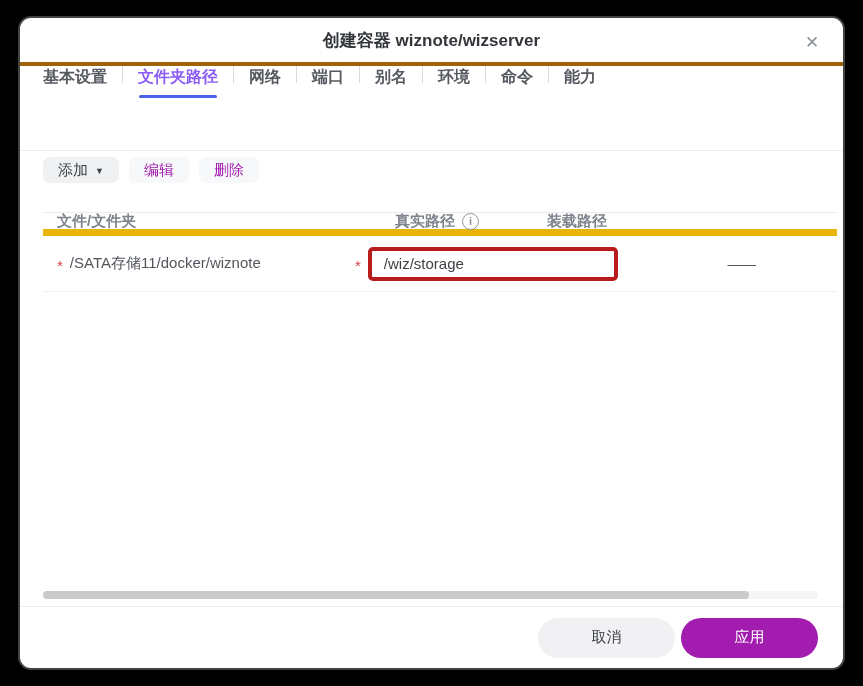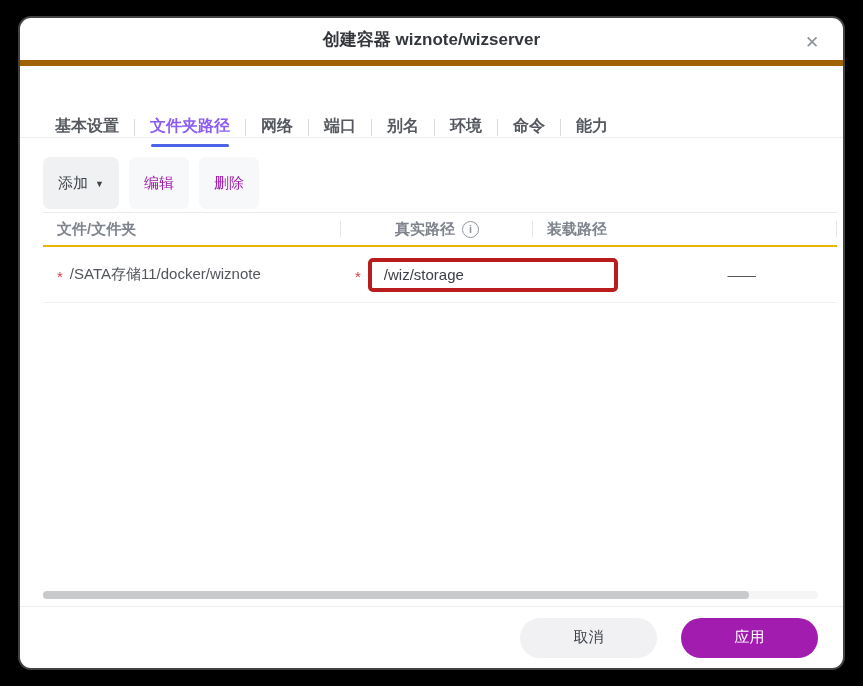--- a/index.html
+++ b/index.html
@@ -14,36 +14,36 @@
     position: absolute;
     left: 20px; top: 18px;
     width: 823px; height: 650px;
     background: #fff;
     border-radius: 11px;
     box-shadow: 0 0 0 2px rgba(120,120,120,.55), 0 4px 18px rgba(0,0,0,.6);
   }
   
   .titlebar {
     position: absolute; top: 0; left: 0; right: 0; height: 48px;
-    border-bottom: 6px solid #a16207;
+    border-bottom: 4px solid #a16207;
     display: flex; align-items: center; justify-content: center;
   }
   .title {
     font-size: 17px; font-weight: 700; color: #33363b;
   }
   .close-btn {
     position: absolute; right: 14px; top: 0; height: 48px; width: 34px;
     display: flex; align-items: center; justify-content: center;
     font-size: 17px; color: #8e939b; cursor: pointer;
   }
   
   .tabbar {
-    position: absolute; top: 49px; left: 0; right: 0; height: 71px;
-    display: flex; align-items: flex-end;
-    padding-left: 35px;
+    position: absolute; top: 49px; left: 0; right: 0; height: 84px;
+    display: flex; align-items: flex-start;
+    padding-left: 23px;
     border-bottom: 1px solid #ededf0;
   }
   .tab {
     position: relative;
     font-size: 16px; font-weight: 700; color: #55595f;
     cursor: pointer; white-space: nowrap;
   }
   .tab.active { color: #8b5cf6; }
   .tab.active .tab-underline {
     position: absolute; left: 1px; right: 1px; bottom: -10px; height: 3px;
@@ -52,38 +52,38 @@
   .tab-sep {
     width: 1px; height: 17px; background: #d8dade; margin: 0 15px;
     transform: translateY(-1px);
   }
   
   .toolbar {
     position: absolute; top: 139px; left: 23px;
     display: flex; gap: 10px;
   }
   .tbtn {
-    height: 52px; padding: 0 15px;
+    height: 26px; padding: 0 15px;
     border: none; border-radius: 7px;
     font-family: inherit; font-size: 15px;
     display: inline-flex; align-items: center; gap: 7px;
     cursor: pointer;
     justify-content: space-between;
   }
   .tbtn.primary-tool { background: #f0f1f3; color: #3d4148; }
   .tbtn.disabled { background: #f7f8fa; color: #a21caf; cursor: default; }
   .caret { font-size: 9px; color: #3d4148; transform: translateY(1px); }
   
   .table {
     position: absolute; top: 194px; left: 23px; right: 6px;
   }
   .thead {
-    display: flex; align-items: flex-start; height: 35px;
+    display: flex; align-items: flex-start; height: 24px;
     border-top: 1px solid #e9ebee;
-    border-bottom: 2px solid #eab308;
+    border-bottom: 7px solid #eab308;
   }
   .th {
     position: relative; height: 100%;
     display: flex; align-items: center;
     font-size: 15px; font-weight: 600; color: #7e838c;
     padding-left: 14px;
   }
   .th::after {
     content: ""; position: absolute; right: 0; top: 8px; bottom: 8px;
     width: 1px; background: #e4e6e9;
@@ -123,21 +123,21 @@
   }
   .hscroll-thumb {
     width: 706px; height: 8px; background: #c9cacc; border-radius: 4px;
     cursor: pointer;
   }
   
   .footer {
     position: absolute; left: 0; right: 0; bottom: 0; height: 62px;
     border-top: 1px solid #ededf0;
     display: flex; align-items: center; justify-content: flex-end;
-    gap: 24px; padding-right: 25px;
+    gap: 6px; padding-right: 25px;
     border-radius: 0 0 11px 11px;
   }
   .fbtn {
     width: 137px; height: 40px; border: none; border-radius: 20px;
     font-family: inherit; font-size: 15px; cursor: pointer;
   }
   .fbtn.cancel { background: #f1f1f4; color: #3d4148; }
   .fbtn.apply { background: #a21caf; color: #ffffff; }
 </style>
 </head>

